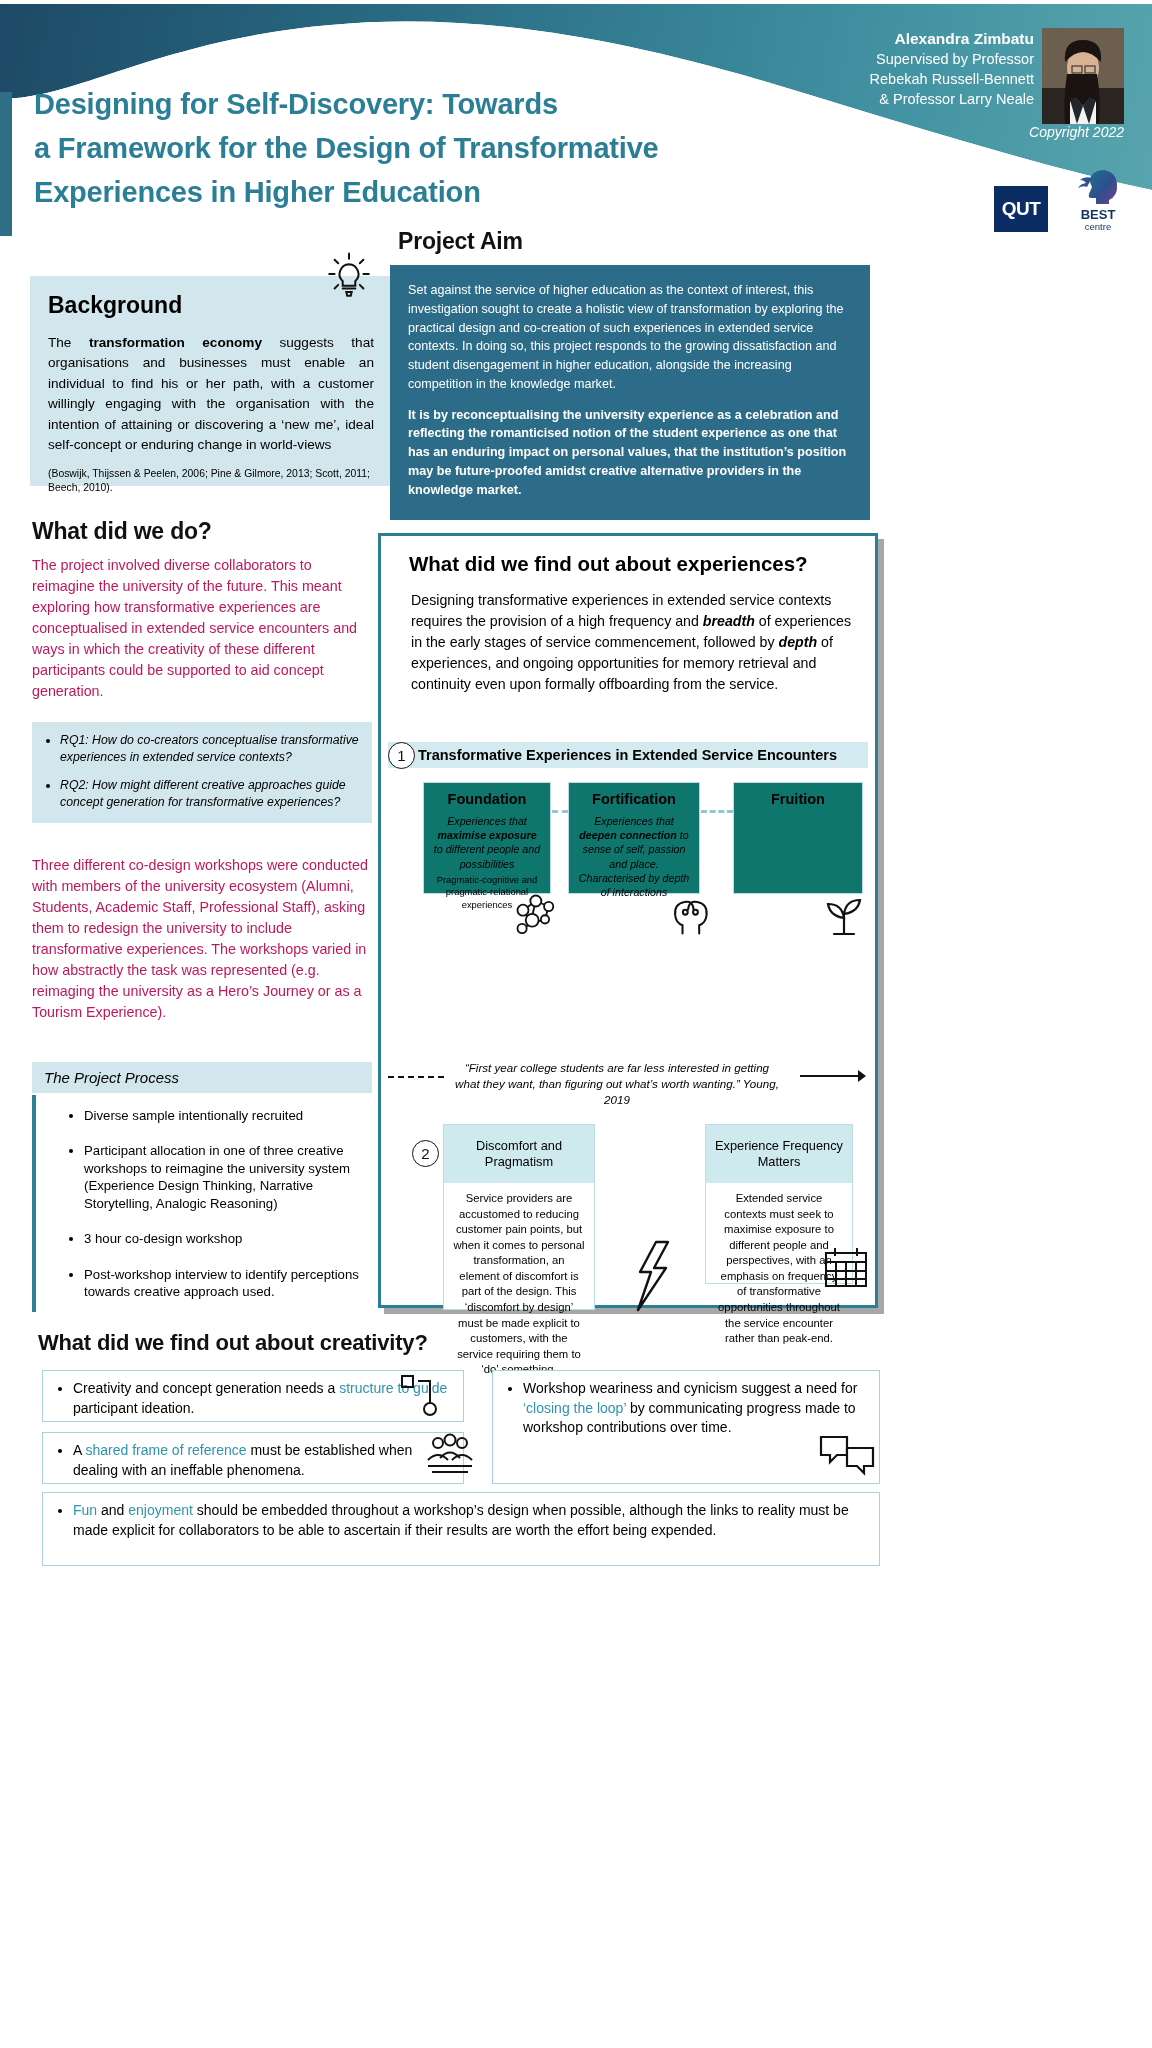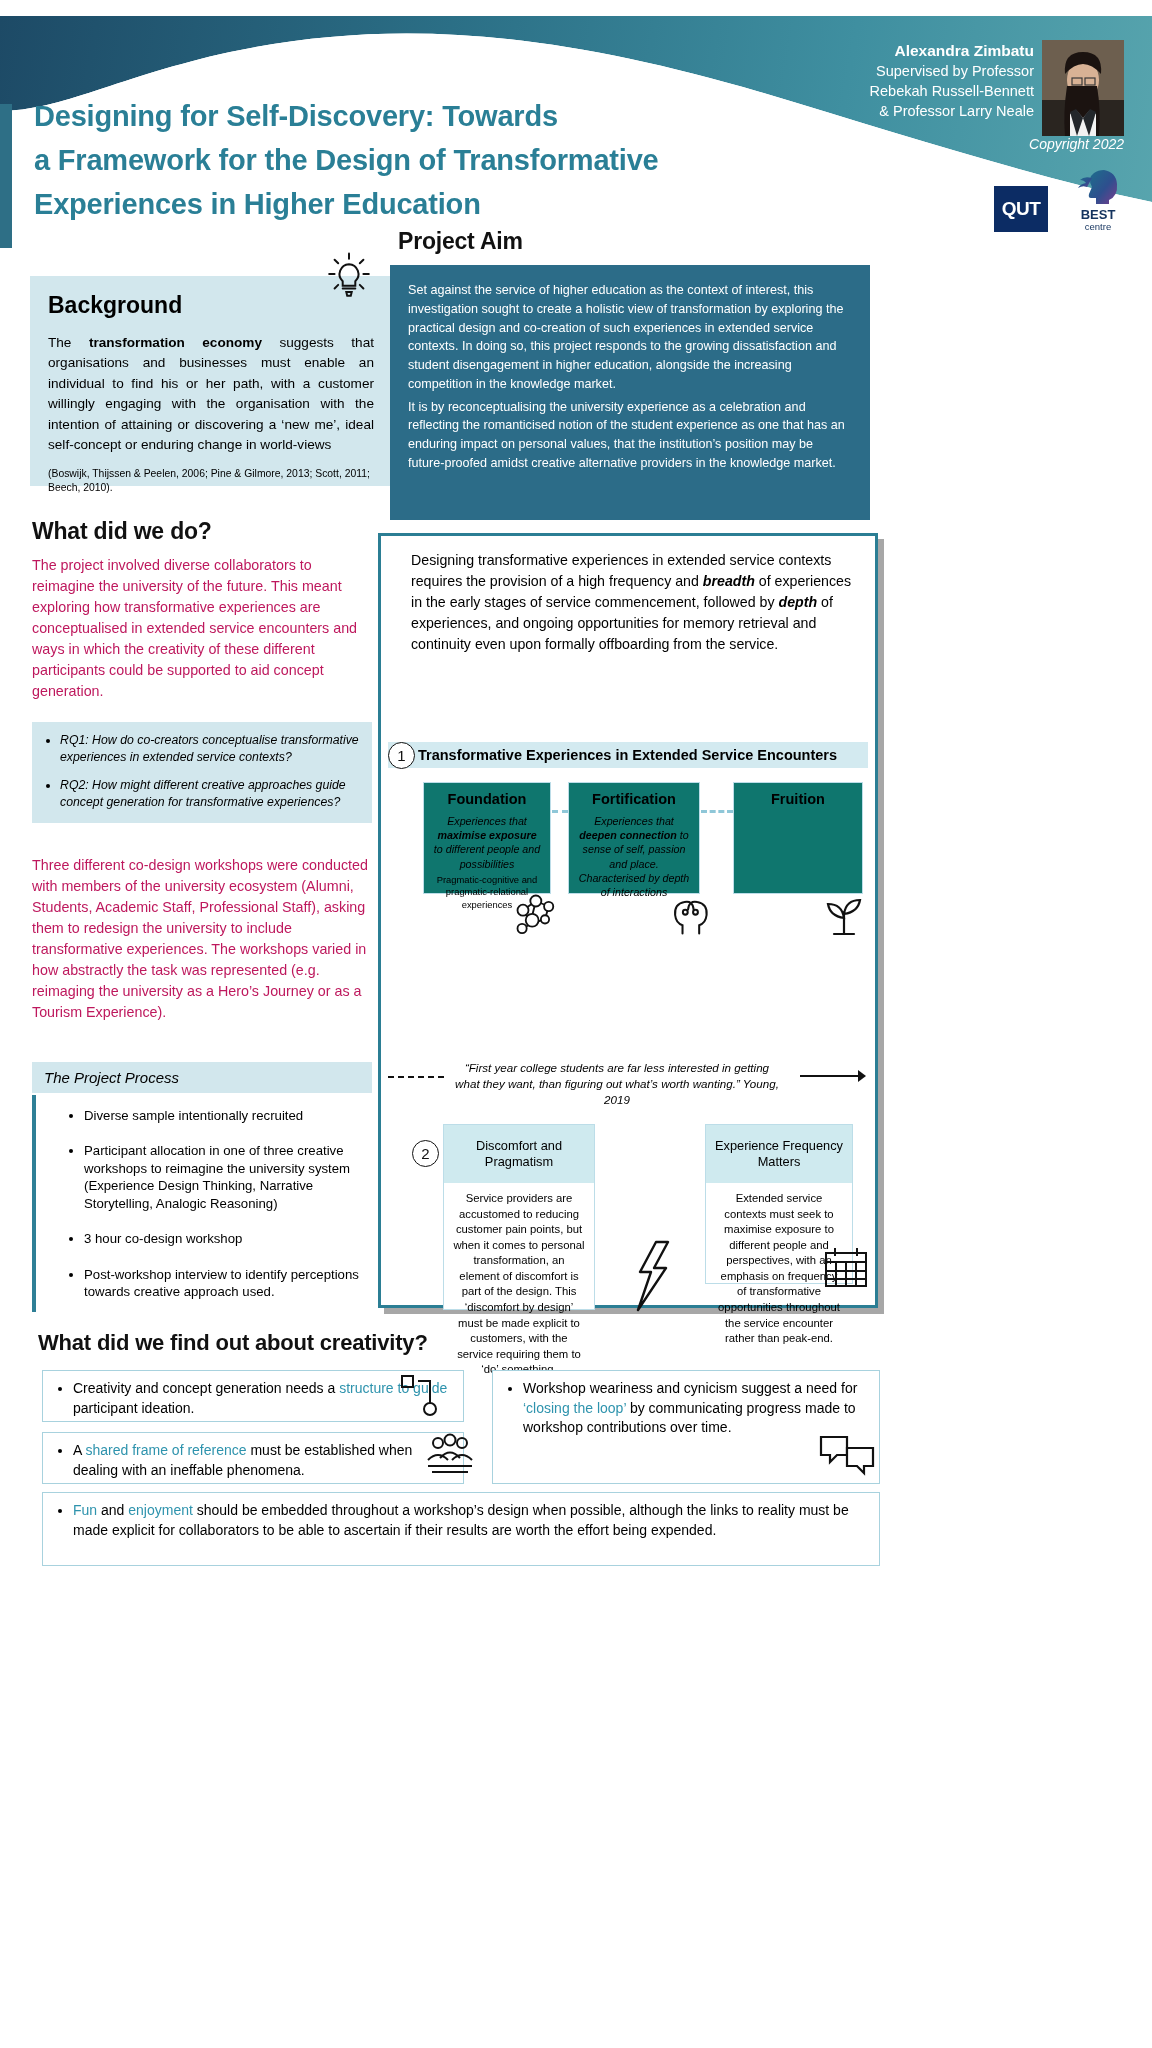--- a/index.html
+++ b/index.html
@@ -6,21 +6,21 @@
   body {
     width: 1152px; height: 2048px;
     font-family: "Liberation Sans", sans-serif;
     background: #ffffff;
     position: relative;
     overflow: hidden;
   }
 
   
   .header {
-    position: absolute; left: 0; top: 16px; width: 1152px; height: 232px;
+    position: absolute; left: 0; top: 4px; width: 1152px; height: 232px;
     overflow: hidden;
   }
   .header-bg {
     position: absolute; left:0; top:0; width: 1152px; height: 232px;
     background: linear-gradient(100deg, #1d4a66 0%, #2b6f86 38%, #3f8fa0 72%, #58a5ae 100%);
   }
   .header-wave {
     position: absolute; left: 0; top: 0; width: 1152px; height: 232px;
   }
   .left-edge-bar {
@@ -83,21 +83,21 @@
     position: absolute; right: 18px; top: 18px; width: 54px; height: 54px;
   }
 
   
   .aim-head { position: absolute; left: 398px; top: 228px; }
   .aim-panel {
     position: absolute; left: 390px; top: 265px; width: 480px; height: 255px;
     background: #2c6c88; color: #fff; padding: 16px 18px;
   }
   .aim-panel p { font-size: 12.6px; line-height: 1.49; }
-  .aim-panel p + p { margin-top: 4px; }
+  .aim-panel p + p { margin-top: 12px; font-weight: bold; }
 
   
   .wdwd-head { position: absolute; left: 32px; top: 518px; font-size: 23px; }
   .wdwd-p {
     position: absolute; left: 32px; top: 555px; width: 340px;
     font-size: 14.3px; line-height: 1.47;
   }
   .rq-box {
     position: absolute; left: 32px; top: 722px; width: 340px;
     background: #d2e7ed; padding: 10px 10px 10px 4px;
@@ -292,20 +292,21 @@
   <ul>
     <li>Diverse sample intentionally recruited</li>
     <li style="white-space:pre-line">Participant allocation in one of three creative workshops to reimagine the university system
 (Experience Design Thinking, Narrative Storytelling, Analogic Reasoning)</li>
     <li>3 hour co-design workshop</li>
     <li>Post-workshop interview to identify perceptions towards creative approach used.</li>
   </ul>
 </div>
 
 <div class="exp-panel">
+  <div class="exp-head">What did we find out about experiences?</div>
   <div class="exp-intro" id="exp-intro"><span>Designing transformative experiences in extended service contexts requires the provision of a high frequency and </span><i style="font-weight: bold;">breadth</i><span> of experiences in the early stages of service commencement, followed by </span><i style="font-weight: bold;">depth</i><span> of experiences, and ongoing opportunities for memory retrieval and continuity even upon formally offboarding from the service.</span></div>
 </div>
 
 <div class="banner"></div>
 <div class="num-circle" style="left:388px;top:742px;">1</div>
 <div class="banner-txt">Transformative Experiences in Extended Service Encounters</div>
 
 <div class="fbox" style="left:423px;top:782px;width:128px;height:112px;">
   <h4>Foundation</h4>
   <p>

